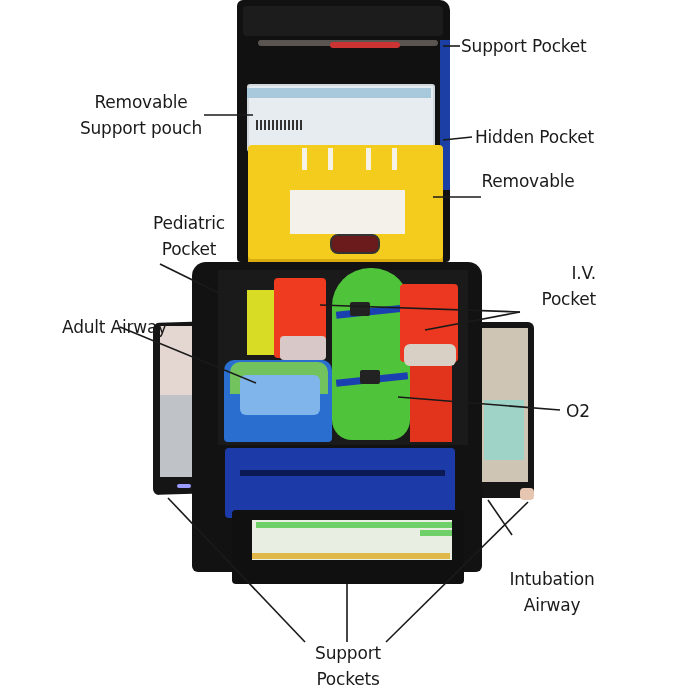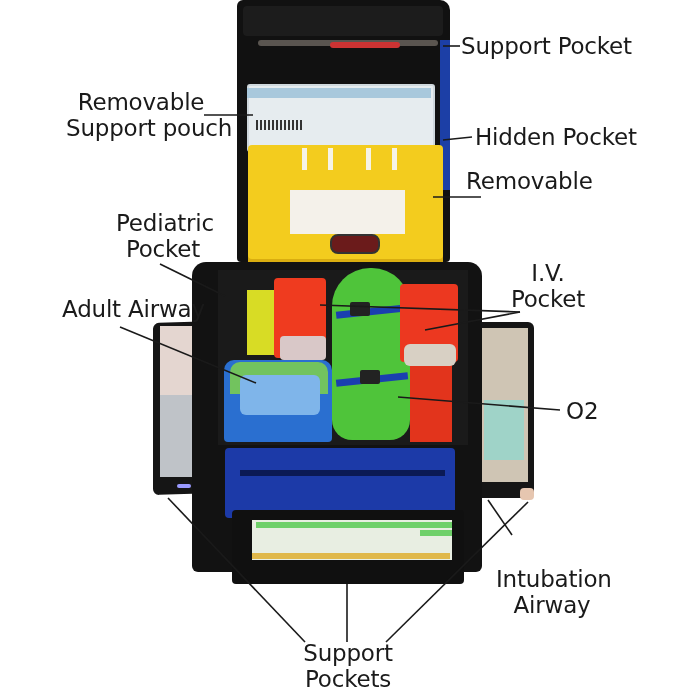--- a/index.html
+++ b/index.html
@@ -1,20 +1,20 @@
 <!DOCTYPE html>
 <html><head>
 <meta charset="utf-8">
 <style>
   html, body { margin:0; padding:0; background:#ffffff; }
   body { width:700px; height:700px; position:relative; overflow:hidden;
          font-family:"DejaVu Sans", "Liberation Sans", sans-serif; }
   .stage { position:absolute; left:0; top:0; width:700px; height:700px; }
   .abs { position:absolute; }
-  .label { position:absolute; color:#1a1a1a; font-size:23px; line-height:26px;
+  .label { position:absolute; color:#1a1a1a; font-size:17px; line-height:26px;
            text-align:center; white-space:nowrap; letter-spacing:-0.2px; }
   svg.leaders { position:absolute; left:0; top:0; width:700px; height:700px; pointer-events:none; }
 
   
   .lid { left:237px; top:0; width:213px; height:262px; background:#111; border-radius:6px 10px 4px 4px; }
   .lid-blue { left:440px; top:40px; width:10px; height:150px; background:#1c3fa6; }
   .lid-top { left:243px; top:6px; width:200px; height:30px; background:#1c1c1c; border-radius:4px; }
   .zip1 { left:258px; top:40px; width:180px; height:6px; background:#5a5550; border-radius:3px; }
   .zip1-red { left:330px; top:42px; width:70px; height:6px; background:#c33; border-radius:3px; }
   .support-pouch { left:247px; top:84px; width:184px; height:64px; background:#e6ecef; border:2px solid #cfd8dd; border-radius:3px; }
@@ -152,30 +152,30 @@
   </div>
 
   <div class="label" style="left:475px; top:124px;text-align:right;">
     <div>Hidden Pocket</div>
   </div>
 
   <div class="label" style="left:466px; top:168px; width:124px;">
     <div>Removable</div>
   </div>
 
-  <div class="label" style="left:116px; top:210px; width:94px;">
+  <div class="label" style="left:142px; top:210px; width:94px;">
     <div>Pediatric</div>
     <div>Pocket</div>
   </div>
 
-  <div class="label" style="left:62px; top:296px;text-align:right;">
+  <div class="label" style="left:62px; top:314px;text-align:right;">
     <div>Adult Airway</div>
   </div>
 
-  <div class="label" style="left:500px; top:260px; width:96px;">
+  <div class="label" style="left:500px; top:260px; width:96px;text-align:right;">
     <div>I.V.</div>
     <div>Pocket</div>
   </div>
 
   <div class="label" style="left:566px; top:398px;">
     <div>O2</div>
   </div>
 
   <div class="label" style="left:496px; top:566px; width:112px;">
     <div>Intubation</div>

